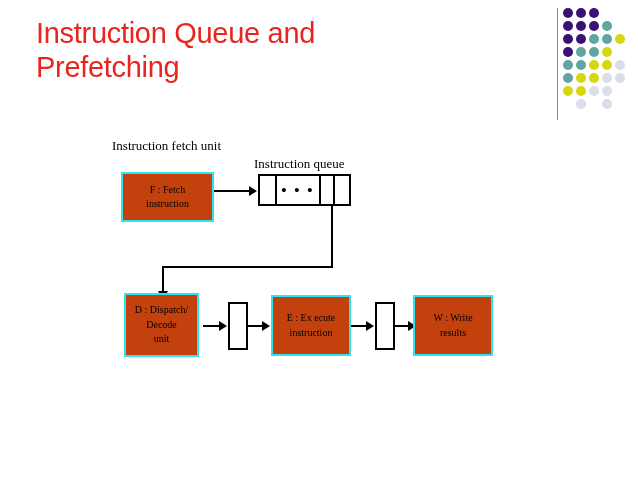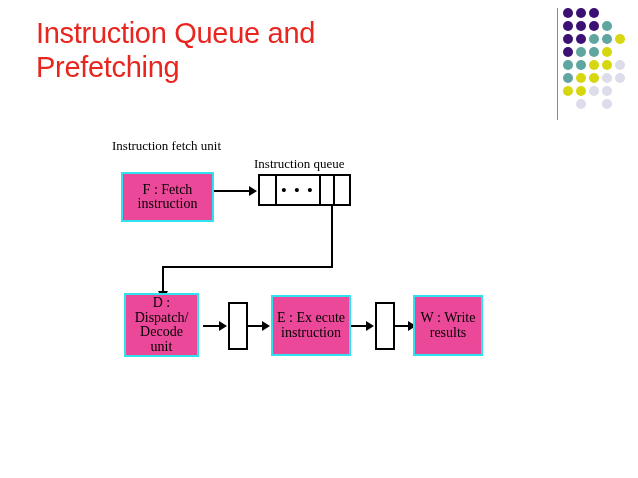--- a/index.html
+++ b/index.html
@@ -28,23 +28,23 @@
 
   
   #diagram{position:absolute;left:0;top:120px;width:638px;height:260px;}
 
   .lbl{
     position:absolute;font-family:"Liberation Serif",serif;
     font-size:13px;color:#000;white-space:nowrap;
   }
 
   .cyanbox{
-    position:absolute;border:2px solid #2EE2EE;background:#ec4899;
+    position:absolute;border:2px solid #2EE2EE;background:#c2410c;
     display:flex;align-items:center;justify-content:center;text-align:center;
-    font-family:"Liberation Serif",serif;font-size:14px;line-height:14.5px;
+    font-family:"Liberation Serif",serif;font-size:10px;line-height:14.5px;
     color:#000;box-sizing:border-box;
   }
 
   .blkbox{
     position:absolute;border:2px solid #000;background:#fff;box-sizing:border-box;
   }
 
   .qcell{
     position:absolute;border:2px solid #000;background:#fff;box-sizing:border-box;
     display:flex;align-items:center;justify-content:center;
@@ -154,19 +154,19 @@
 instruction</div>
 
     <div class="hline" style="left:351px;top:205px;width:16px;"></div>
     <div class="arrowR" style="left:366px;top:201px;"></div>
 
     <div class="blkbox" style="left:375px;top:182px;width:20px;height:48px;"></div>
 
     <div class="hline" style="left:395px;top:205px;width:14px;"></div>
     <div class="arrowR" style="left:408px;top:201px;"></div>
 
-    <div class="cyanbox" style="left:413px;top:175px;width:70px;height:61px;white-space:pre-line;">W : Write
+    <div class="cyanbox" style="left:413px;top:175px;width:80px;height:61px;white-space:pre-line;">W : Write
 results</div>
 
   </div>
 
 
 </div>
 
 </body></html>

